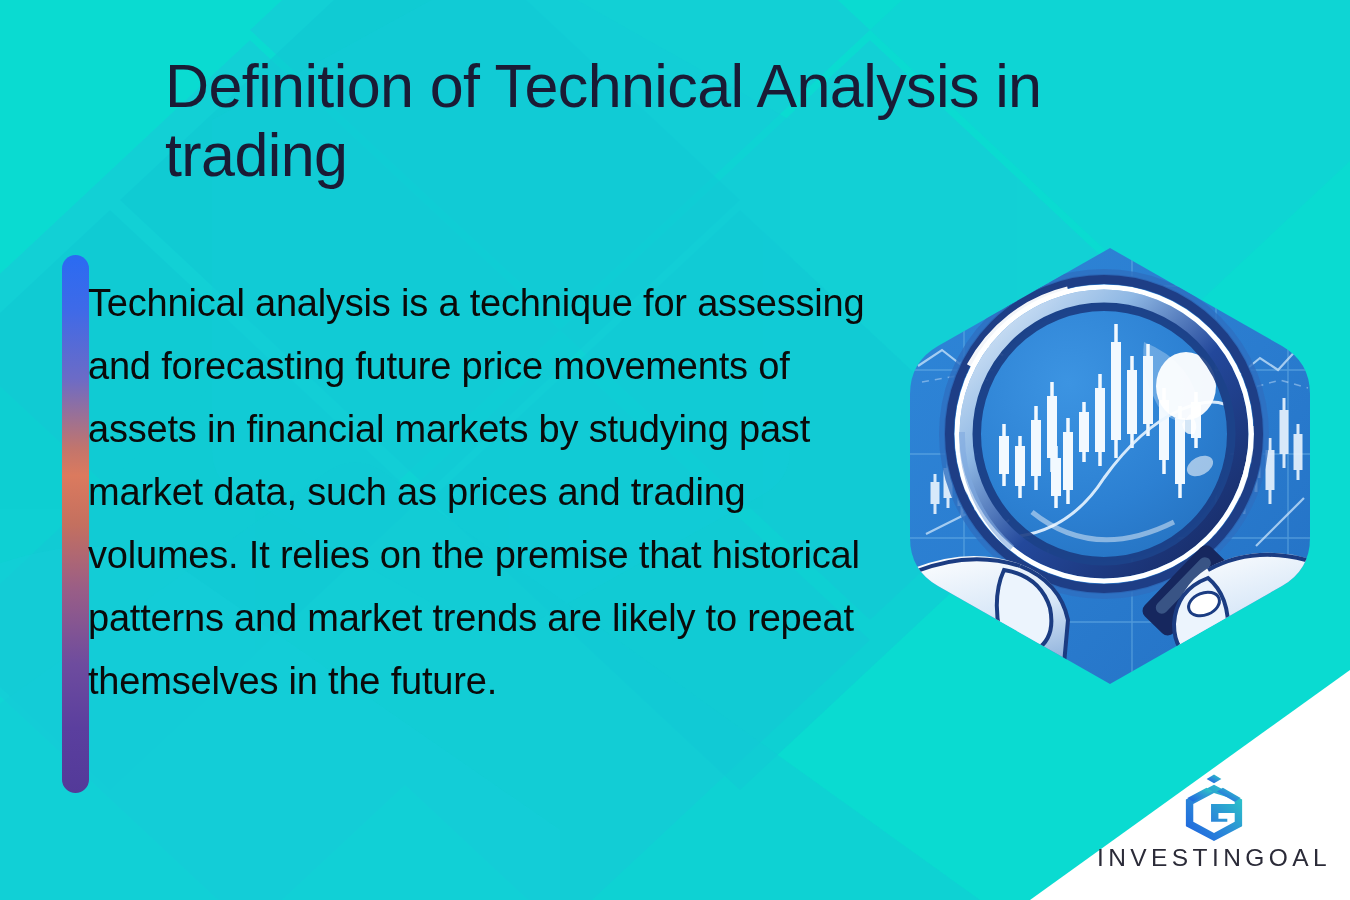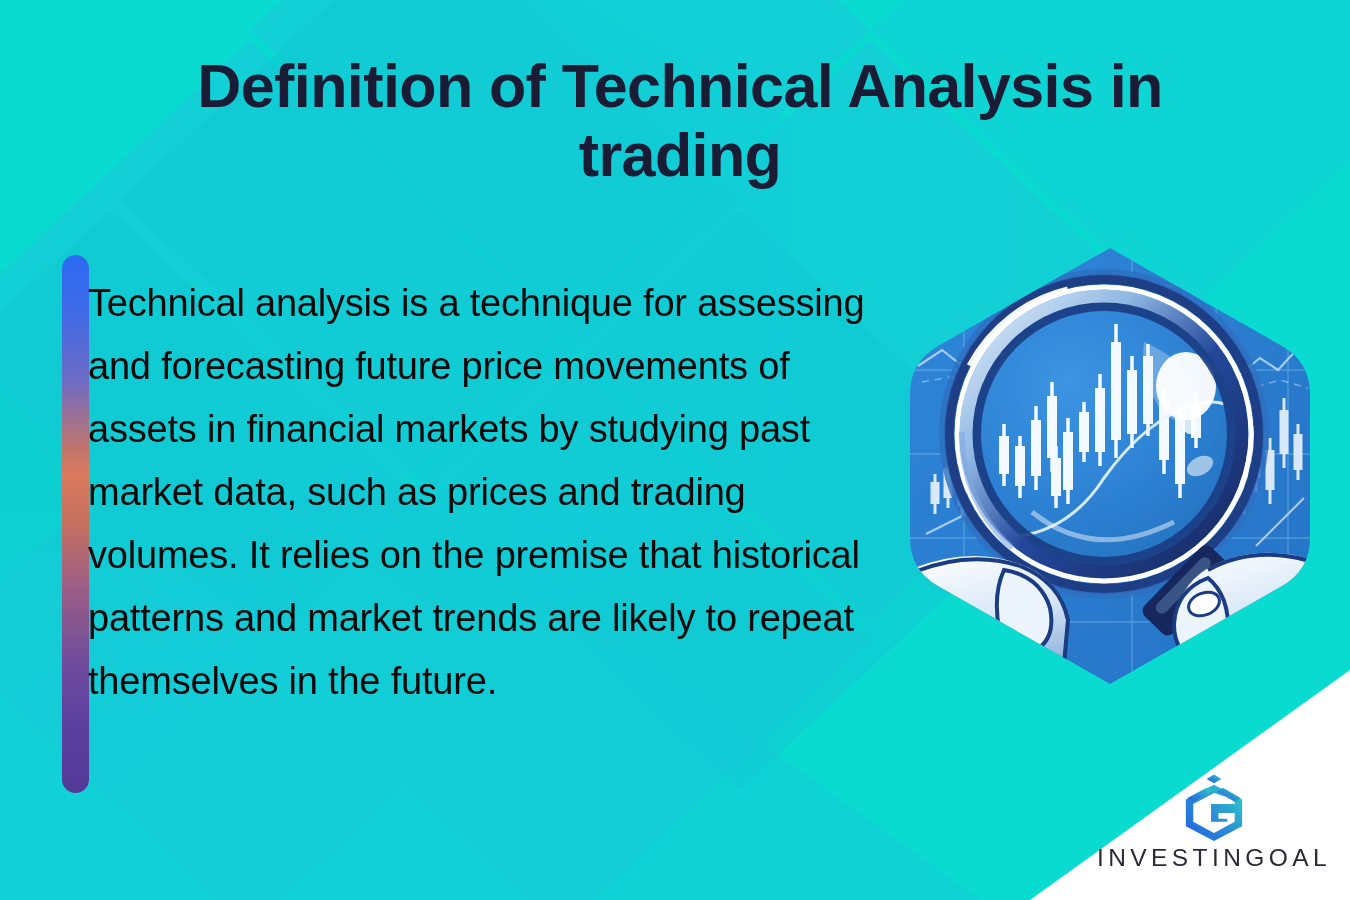--- a/index.html
+++ b/index.html
@@ -14,26 +14,25 @@
     background:#0ADBD1;
     overflow:hidden;
   }
 
   
   .bg-layer { position:absolute; inset:0; pointer-events:none; }
 
   
   .title {
     position:absolute;
-    left:150px; top:52px;
+    left:165px; top:52px;
     width:1060px;
-    text-align:center;
     color:#1A1B35;
     font-size:61px;
-    font-weight:bold;
+    font-weight:normal;
     line-height:1.13;
     letter-spacing:-0.6px;
   }
 
   
   .accent-bar {
     position:absolute;
     left:62px; top:255px;
     width:27px; height:538px;
     border-radius:14px;

